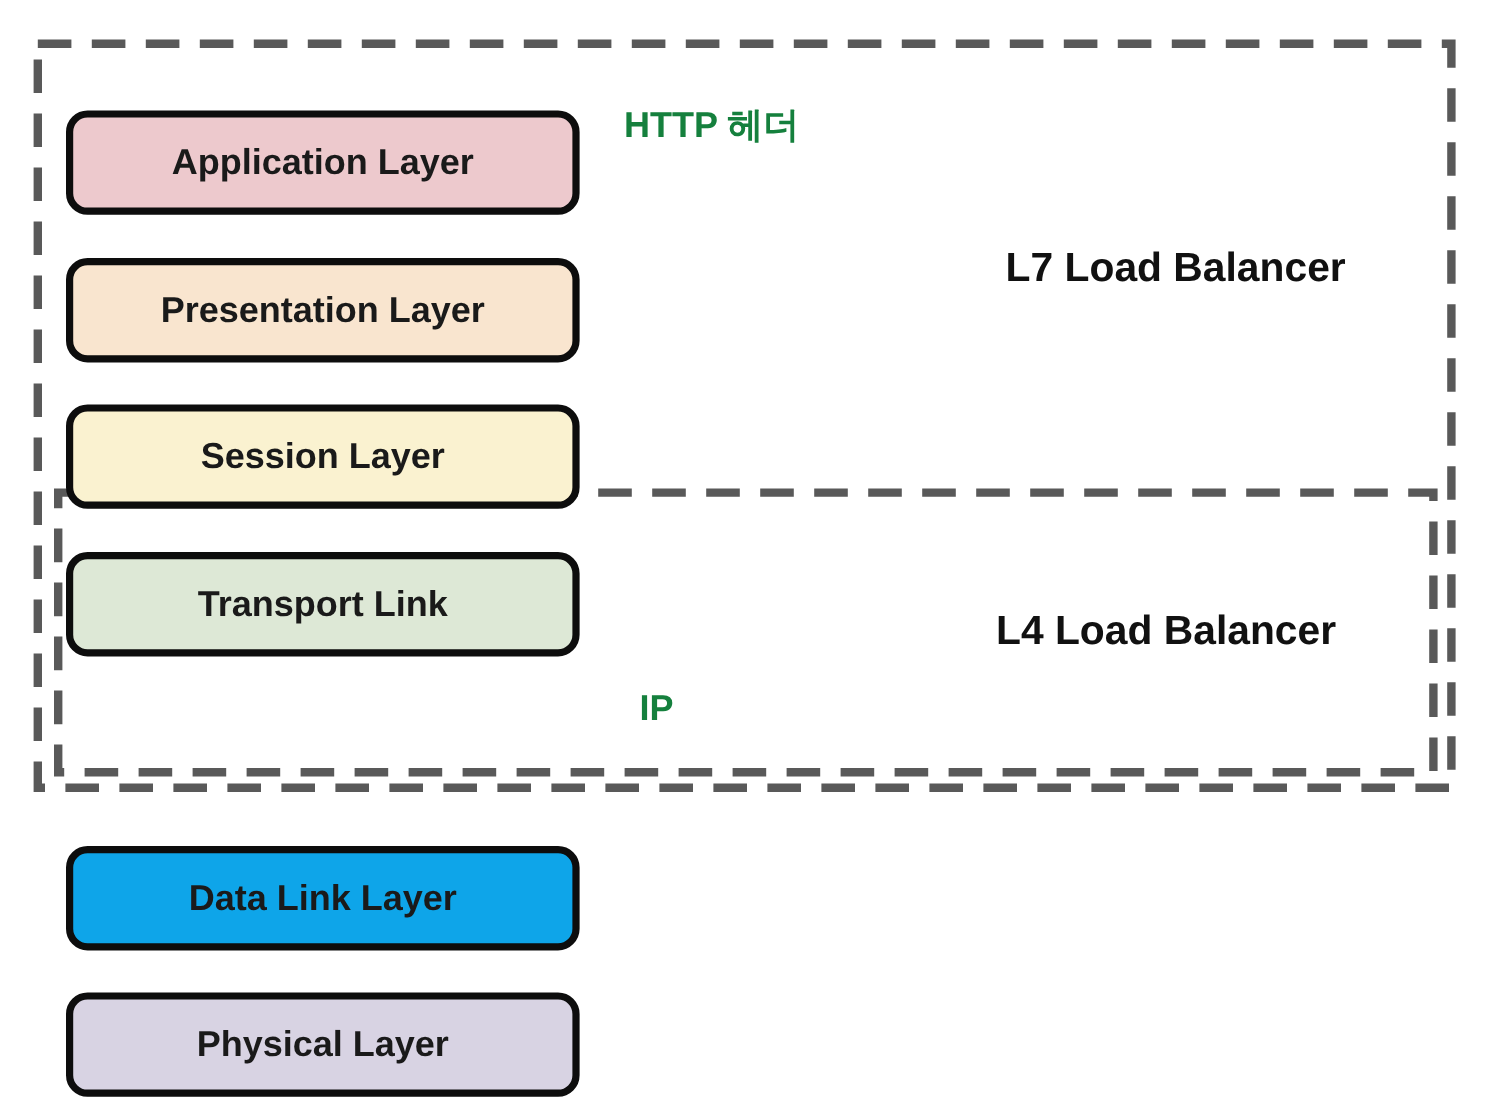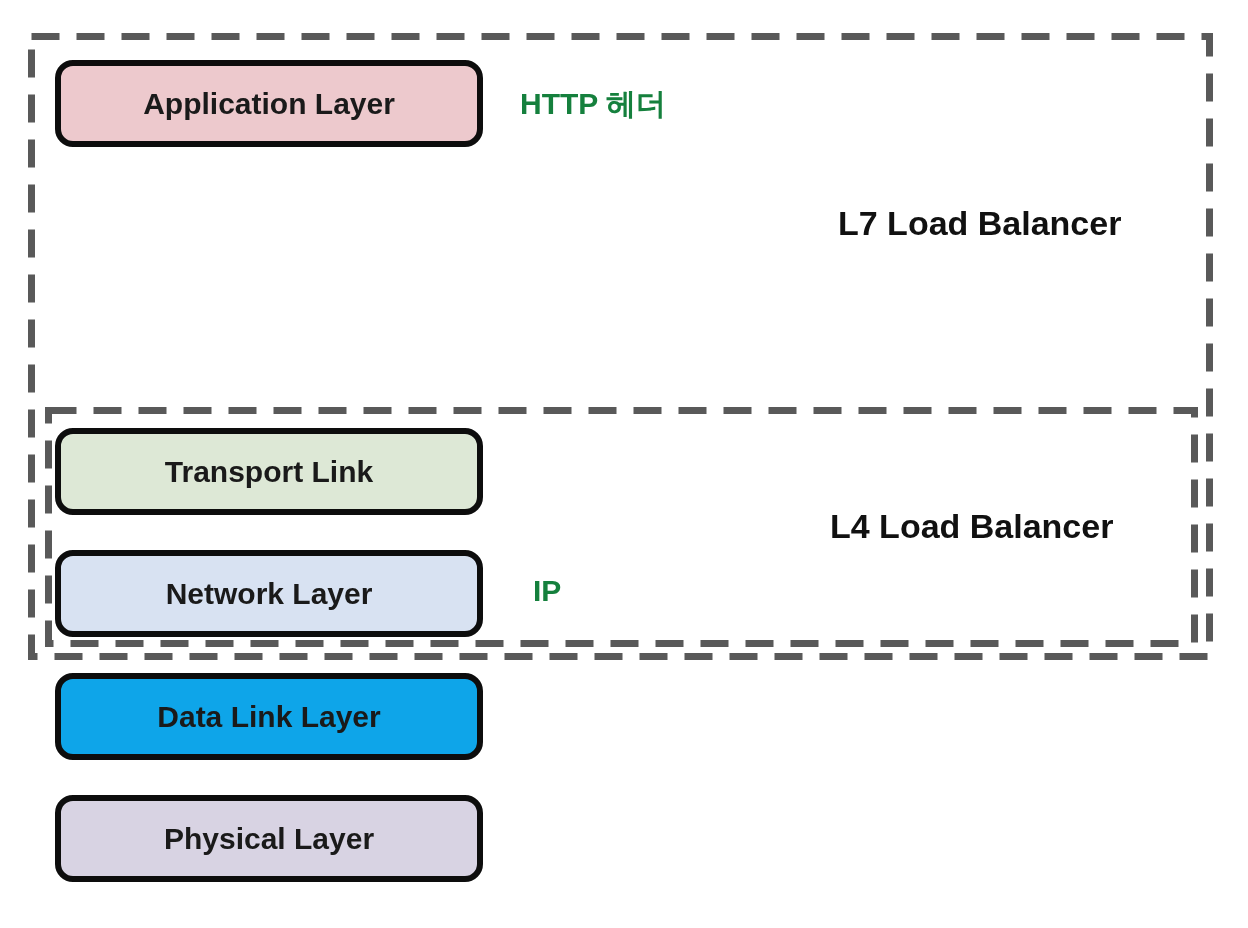--- a/index.html
+++ b/index.html
@@ -31,20 +31,21 @@
     box-sizing: border-box;
     border: 6px solid #0d0d0d;
     border-radius: 18px;
     display: flex;
     align-items: center;
     justify-content: center;
     font-size: 30px;
     font-weight: bold;
     color: #1a1a1a;
     letter-spacing: 0px;
+    margin-top: 32px;
   }
   .annotation {
     position: absolute;
     font-size: 30px;
     font-weight: bold;
     color: #15803d;
     white-space: nowrap;
   }
   .group-label {
     position: absolute;
@@ -60,25 +61,26 @@
 
 <div id="canvas">
 
   <svg id="outline-svg" viewBox="0 0 1248 928">
     <rect x="31.5" y="36.5" width="1178" height="620" fill="none" stroke="#595959" stroke-width="7" stroke-dasharray="28 17"></rect>
     <rect x="48.5" y="410.5" width="1146" height="233" fill="none" stroke="#595959" stroke-width="7" stroke-dasharray="28 17"></rect>
   </svg>
 
   <div class="layer-box" style="top: 60px; background-color: rgb(237, 201, 205);">Application Layer</div>
 
+  <div class="layer-box" style="top: 183px; background-color: rgb(249, 229, 207);">Presentation Layer</div>
 
+  <div class="layer-box" style="top: 305px; background-color: rgb(250, 242, 208);">Session Layer</div>
 
   <div class="layer-box" style="top: 428px; background-color: rgb(221, 232, 214);">Transport Link</div>
 
-  <div class="layer-box" style="top: 550px; background-color: rgb(216, 226, 242);">Network Layer</div>
 
   <div class="layer-box" style="top: 673px; background-color: #0ea5e9;">Data Link Layer</div>
 
   <div class="layer-box" style="top: 795px; background-color: rgb(216, 211, 227);">Physical Layer</div>
 
   <div class="annotation" style="left:520px; top:84px">HTTP 헤더</div>
 
 
   <div class="annotation" style="left:533px; top:574px">IP</div>
 

